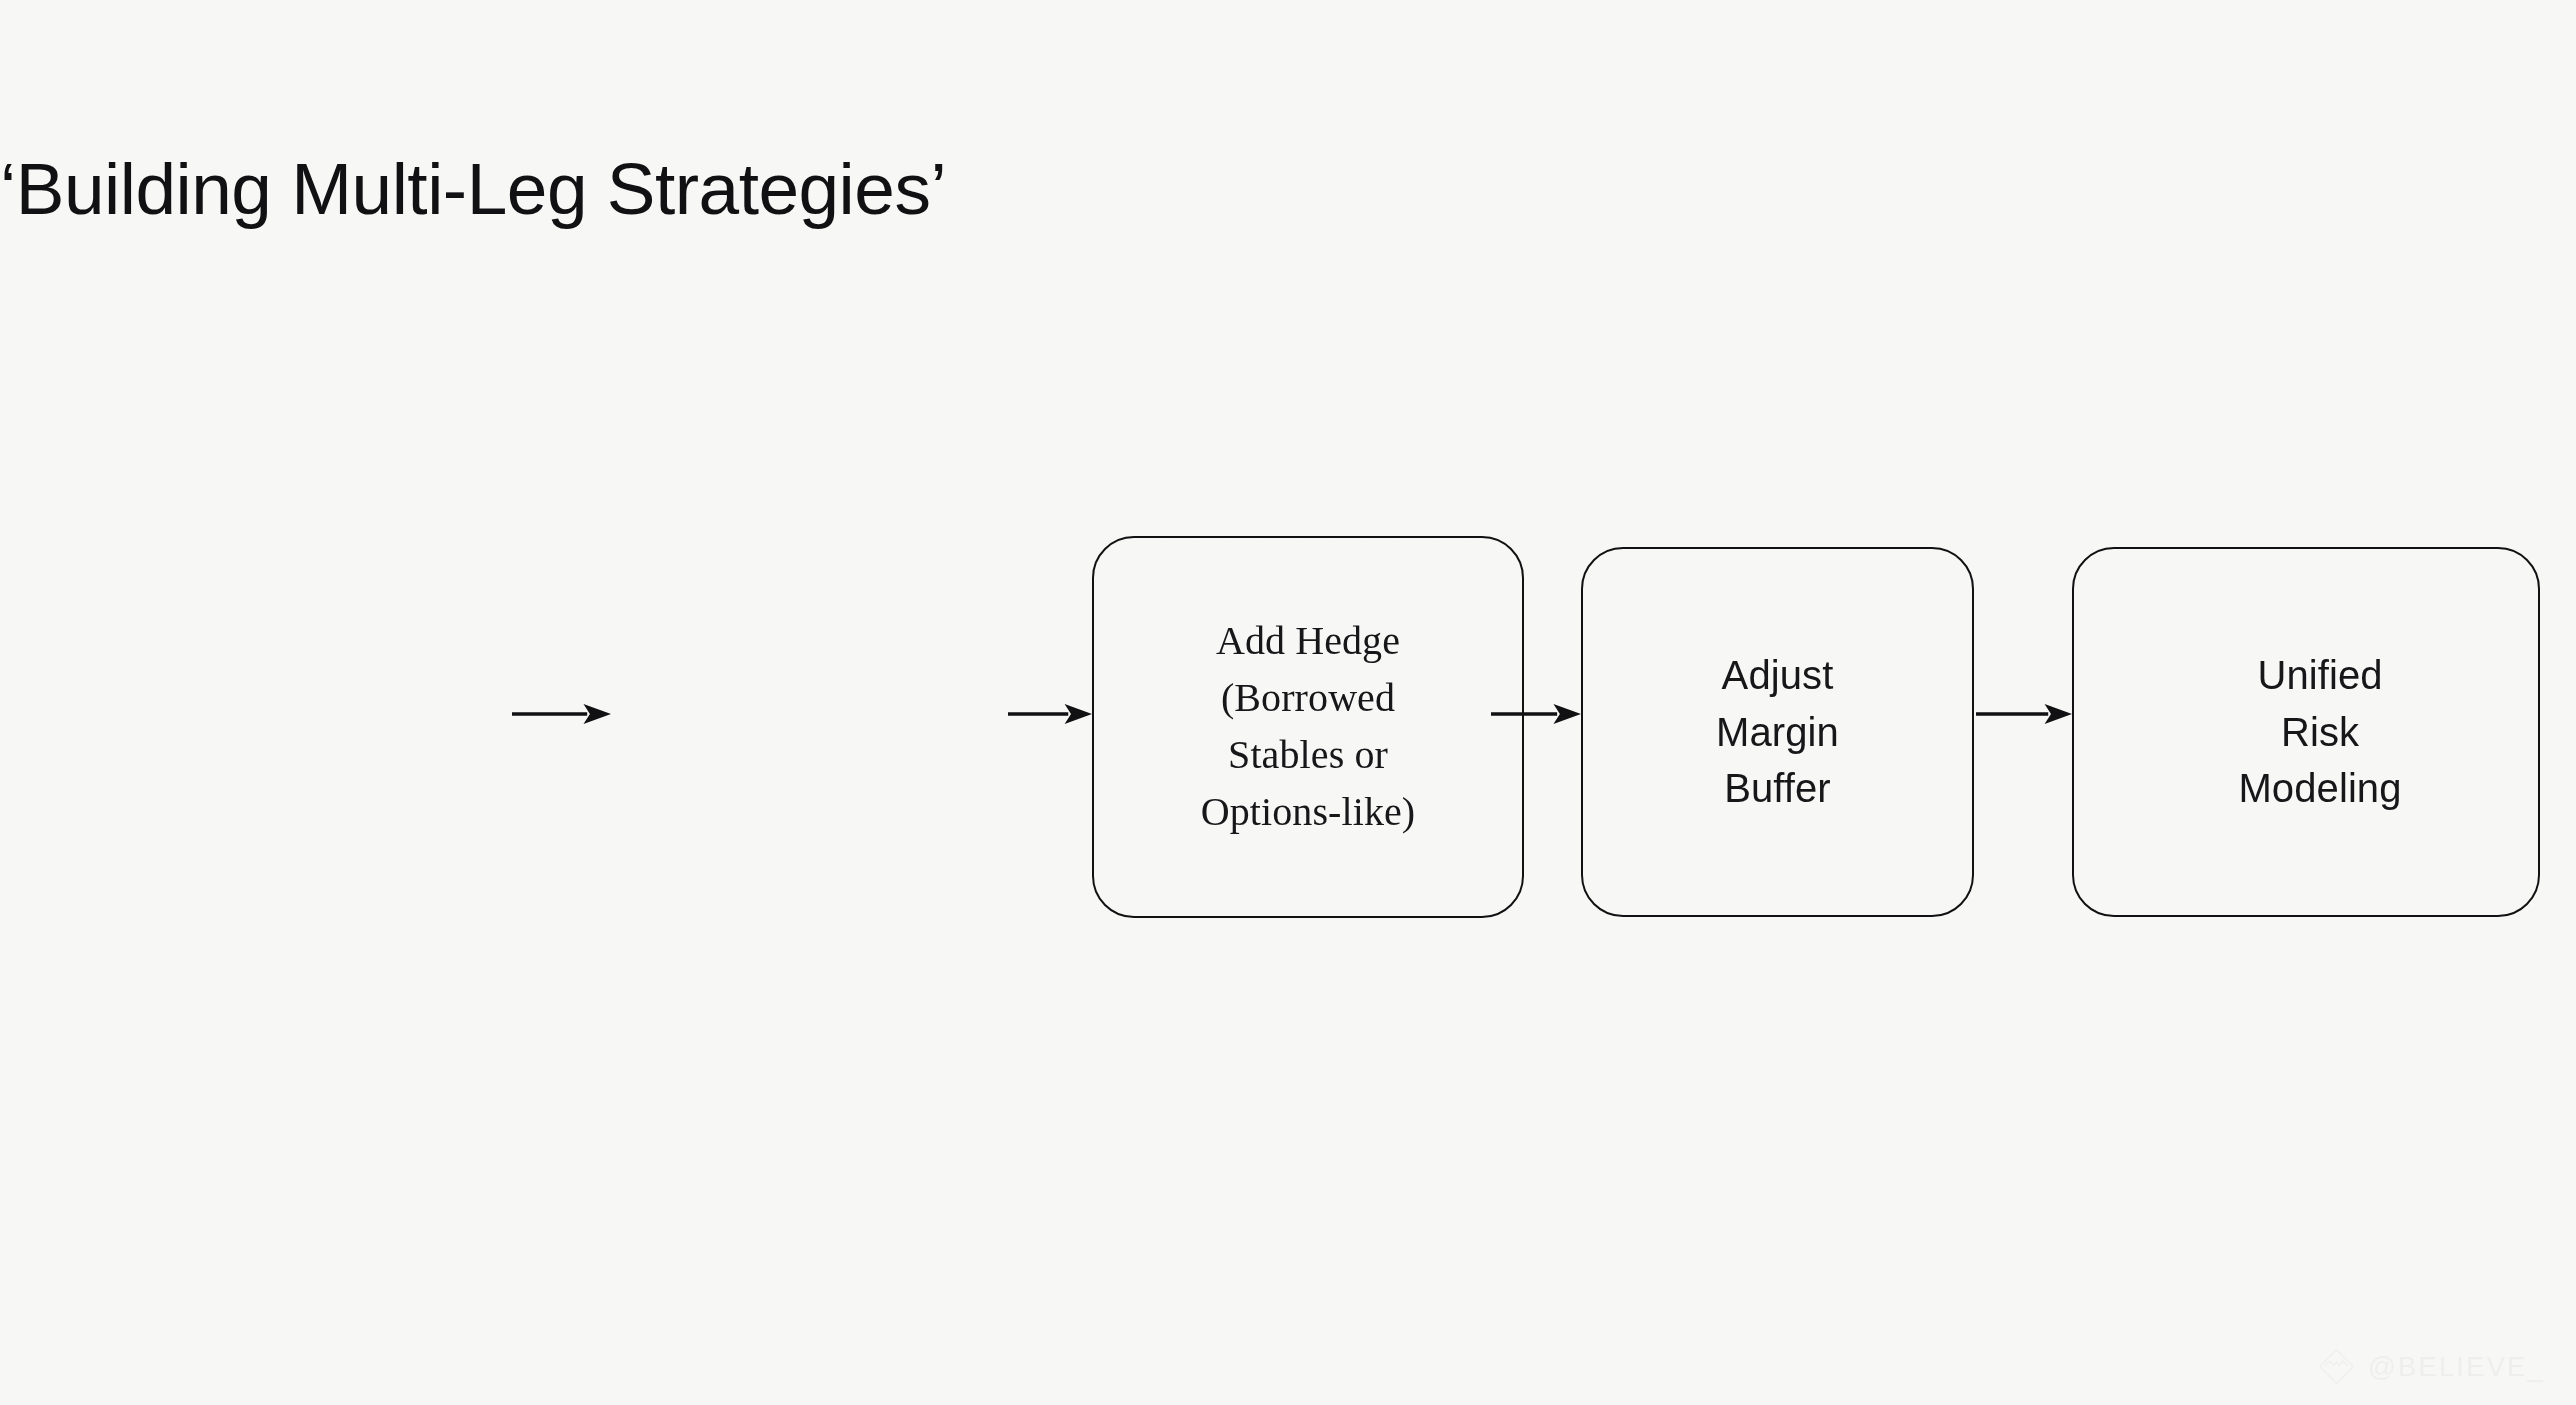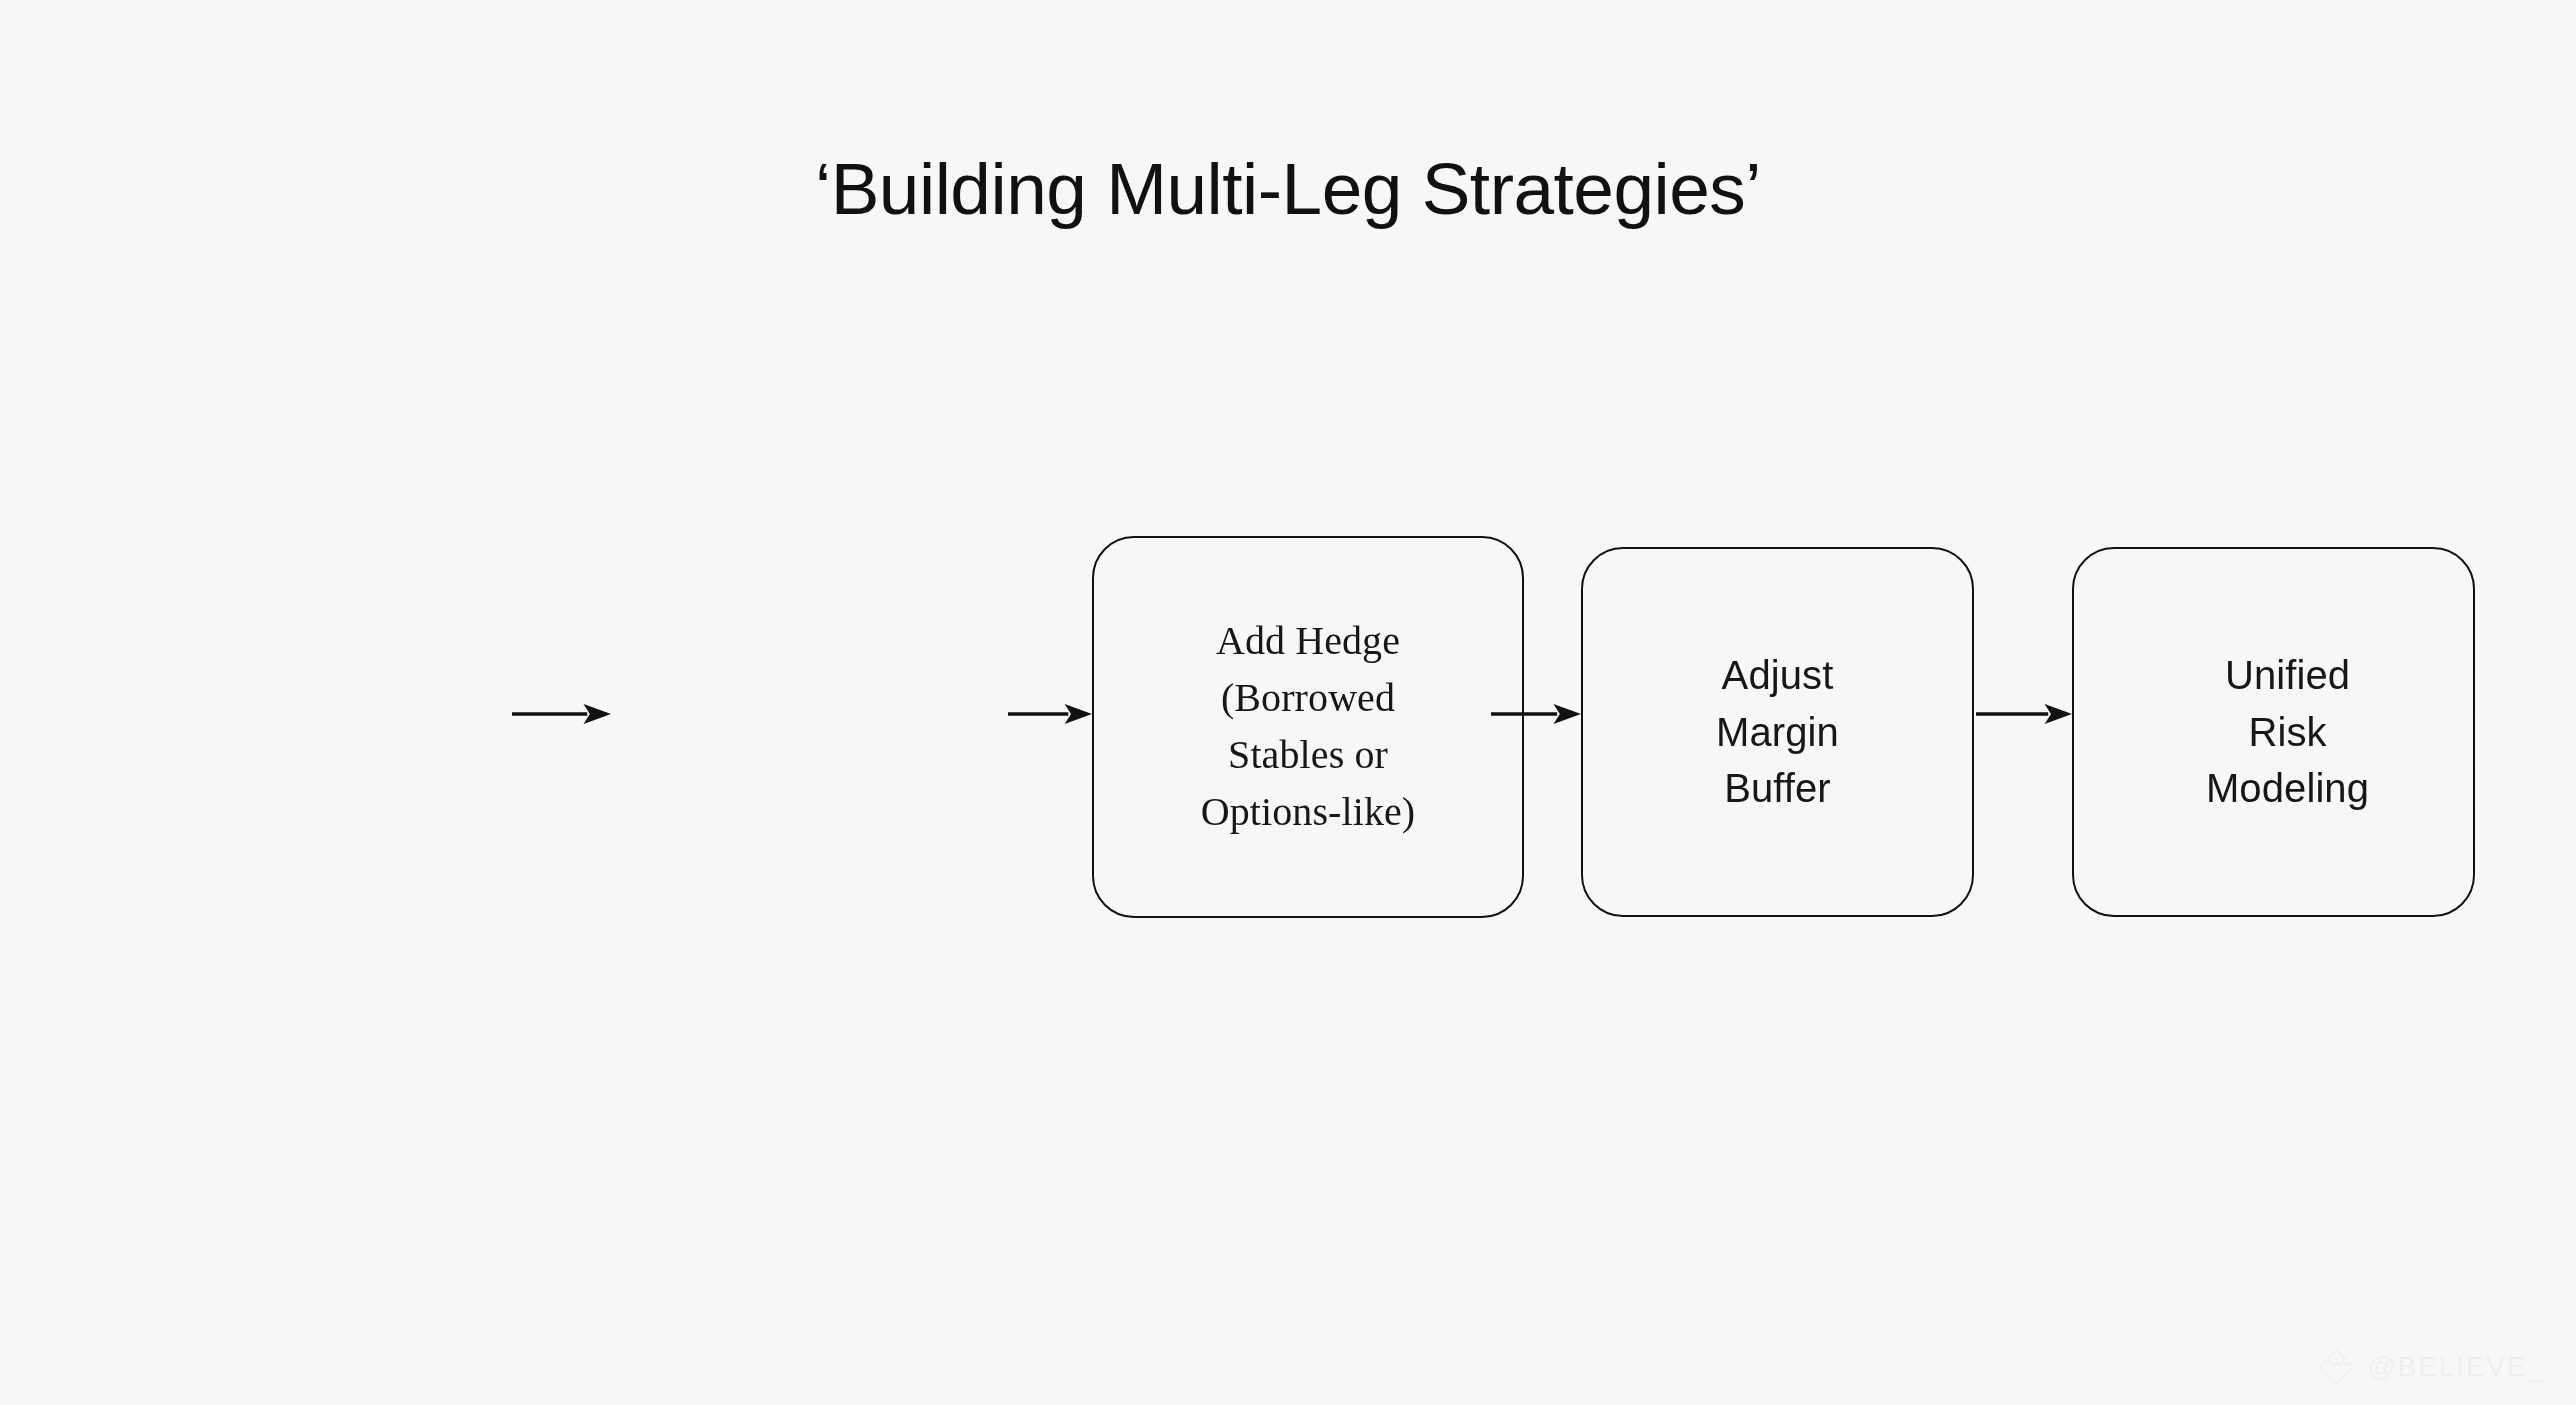--- a/index.html
+++ b/index.html
@@ -27,21 +27,20 @@
       radial-gradient(circle at 84% 18%, rgba(0,0,0,0.010) 0 0.9px, transparent 0.9px);
     background-size: 34px 38px, 48px 43px, 56px 54px;
     opacity: 0.9;
   }
 
   #slide-title {
     position: absolute;
     top: 99px;
     left: 0;
     width: 2576px;
-    text-align: center;
     font-size: 73px;
     line-height: 1.12;
     font-weight: 400;
     color: #111113;
     letter-spacing: -0.5px;
     white-space: nowrap;
   }
 
   #flow-diagram {
     position: absolute;
@@ -118,21 +117,21 @@
 Stables or
 Options-like)</span>
   </div>
 
   <div class="flow-node" id="node-3" style="left: 1581px; top: 547px; width: 393px; height: 370px; border-color: rgb(17, 17, 19);">
     <span class="flow-node-label">Adjust
 Margin
 Buffer</span>
   </div>
 
-  <div class="flow-node" id="node-4" style="left: 2072px; top: 547px; width: 403px; height: 370px; border-color: rgb(17, 17, 19); padding-left: 28px;">
+  <div class="flow-node" id="node-4" style="left: 2072px; top: 547px; width: 468px; height: 370px; border-color: rgb(17, 17, 19); padding-left: 28px;">
     <span class="flow-node-label">Unified
 Risk
 Modeling</span>
   </div>
 
   <svg class="flow-arrow" id="arrow-0" viewBox="0 0 108 26" style="left: 512px; top: 702px; width: 99px;">
       <line x1="0" y1="13" x2="82" y2="13" stroke="#111113" stroke-width="4"></line>
       <path d="M108 13 L78 2 L85 13 L78 24 Z" fill="#111113"></path>
     </svg>
   <svg class="flow-arrow" id="arrow-1" viewBox="0 0 92 26" style="left: 1008px; top: 702px; width: 84px;">

